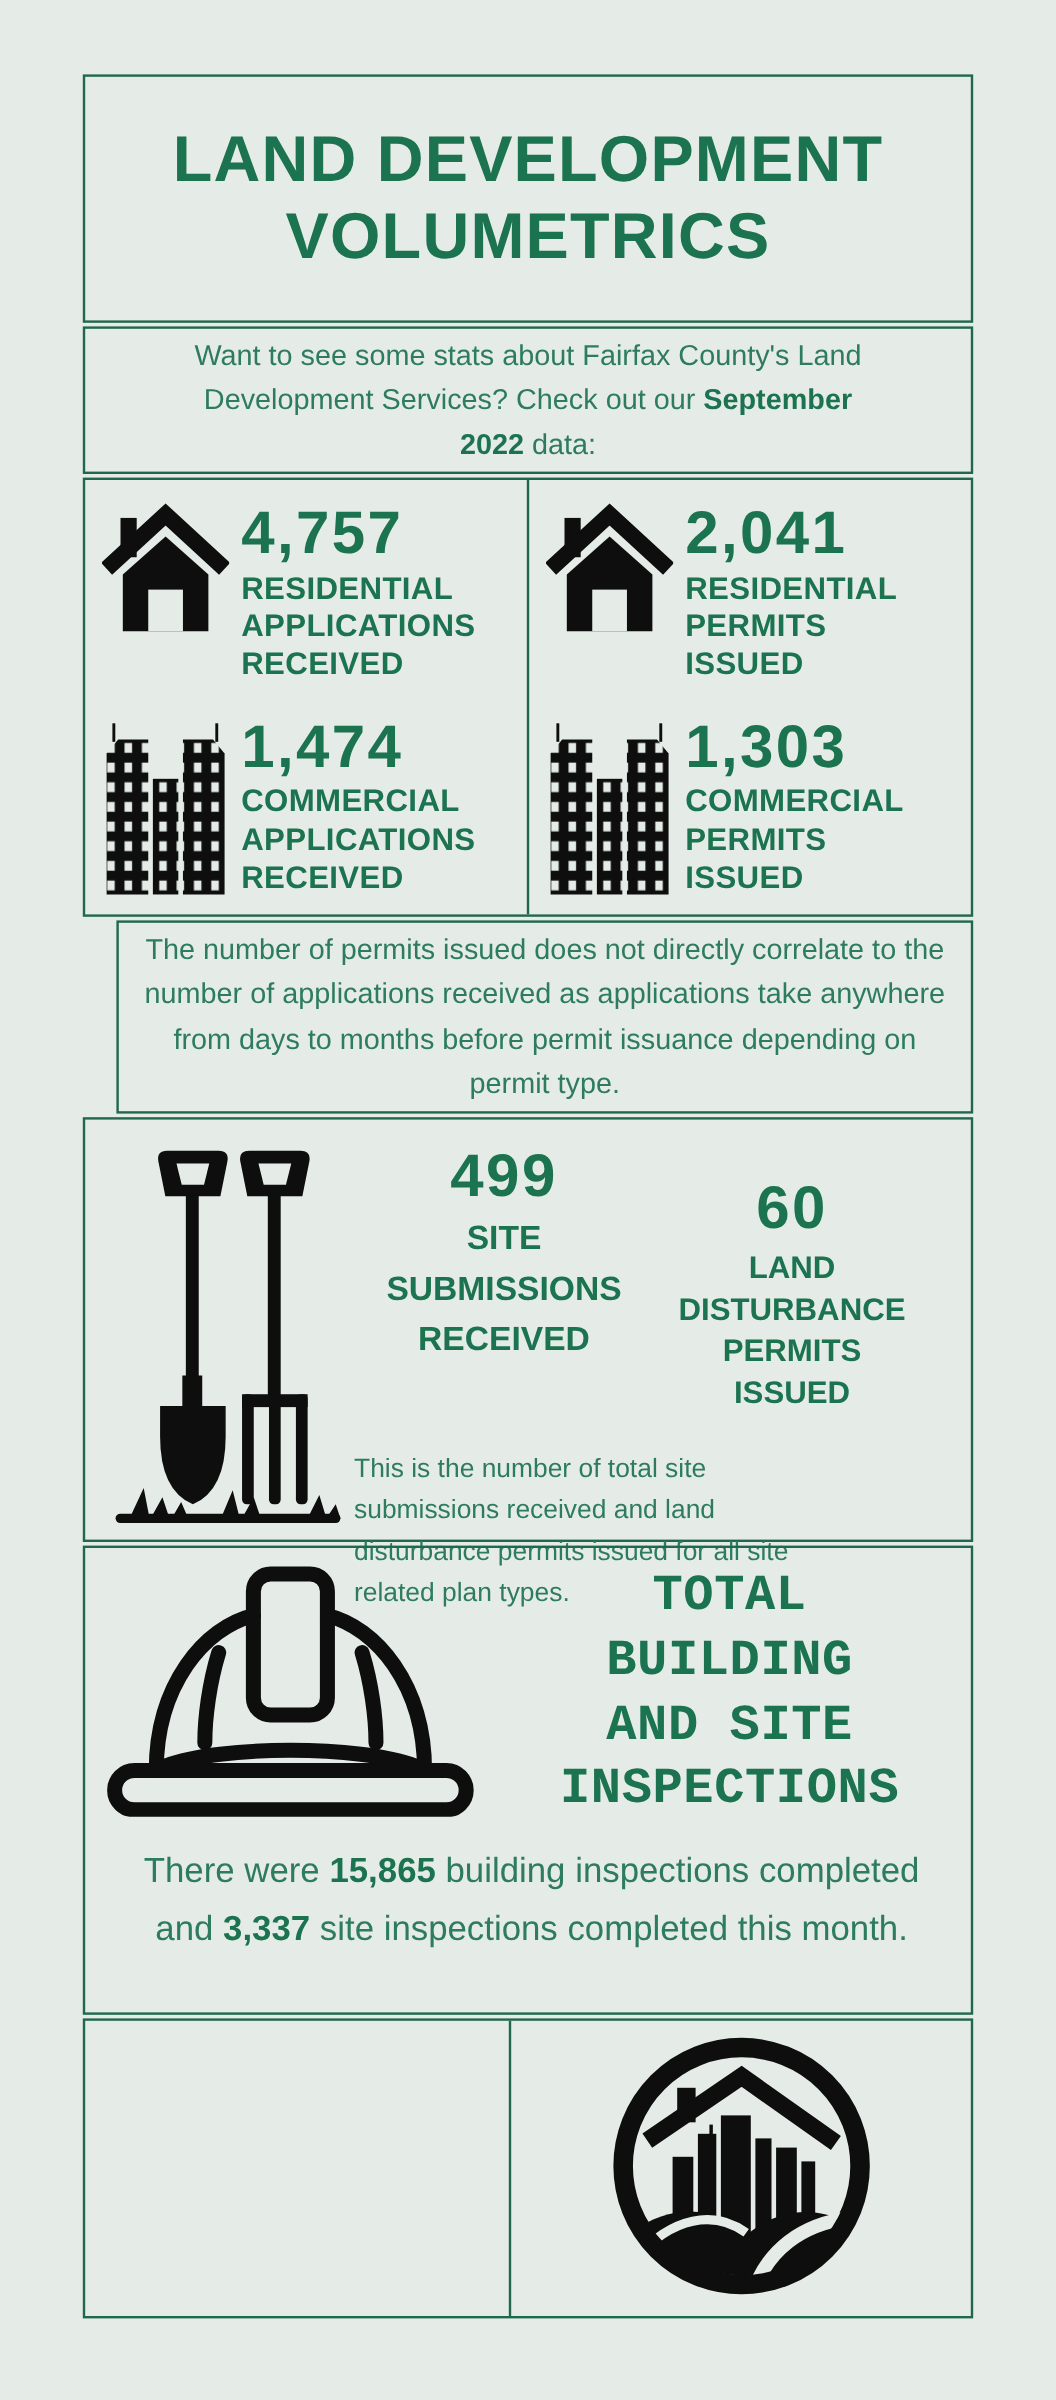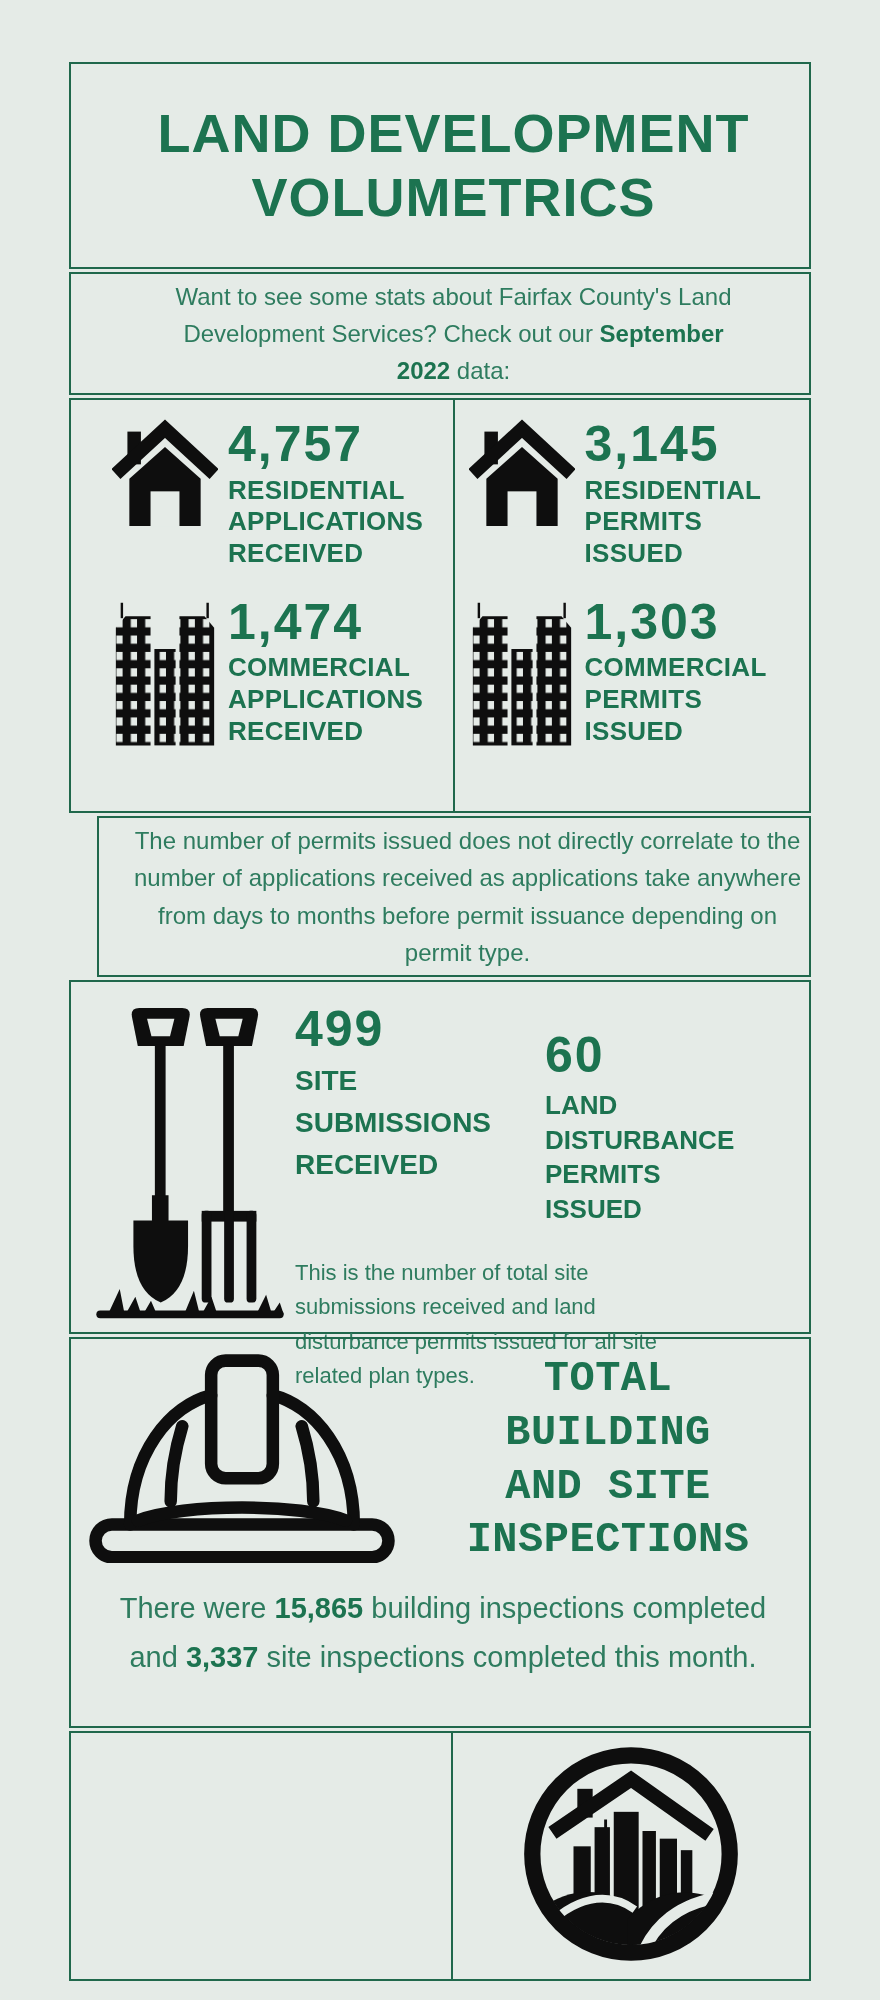--- a/index.html
+++ b/index.html
@@ -14,59 +14,59 @@
     width:880px;height:2000px;position:relative;overflow:hidden;
     background:var(--bg);
     font-family:"Liberation Sans","DejaVu Sans",sans-serif;
   }
   .column{
     position:absolute;left:69px;top:62px;width:742px;
     display:flex;flex-direction:column;gap:3px;
   }
   .section{
     box-sizing:border-box;border:2px solid var(--border);
-    display:flex;flex-direction:column;padding-left:27px;
+    display:flex;flex-direction:column;
   }
   .pre-line{white-space:pre-line;}
 
   
   .s-title{height:207px;justify-content:center;align-items:center;}
   .main-title{
     color:var(--heading);font-size:54px;font-weight:800;letter-spacing:1px;
     line-height:1.18;text-align:center;margin:0;
   }
 
   
   .s-intro{height:123px;justify-content:center;align-items:center;}
   .intro-text{
     color:var(--body);font-size:24px;line-height:1.55;text-align:center;
     max-width:600px;margin:12px;
   }
   .intro-text b{color:var(--heading);}
 
   
-  .s-grid{height:415px;flex-direction:row;justify-content:flex-end;}
+  .s-grid{height:366px;flex-direction:row;justify-content:flex-end;}
   .stats-col{flex:1 1 0;box-sizing:border-box;padding:18px 8px 10px 12px;
     display:flex;flex-direction:column;gap:26px;}
   .stats-col + .stats-col{border-left:2px solid var(--border);}
   .stat{display:flex;flex-direction:row;align-items:flex-start;}
   .stat .icon-box{flex:0 0 110px;display:flex;justify-content:center;}
   .stat-text{margin-left:8px;}
   .stat-value{color:var(--heading);font-size:50px;font-weight:800;line-height:1.05;letter-spacing:2px;}
   .stat-label{color:var(--heading);font-size:26px;font-weight:800;line-height:1.22;margin-top:4px;letter-spacing:.3px;}
 
   
   .s-note{height:161px;justify-content:center;align-items:center;margin-left:28px;}
   .note-text{color:var(--body);font-size:24px;line-height:1.55;text-align:center;max-width:690px;margin:0;}
 
   
   .s-site{height:354px;flex-direction:row;padding:22px 10px 10px 14px;box-sizing:border-box;}
   .site-icon-box{flex:0 0 210px;display:flex;justify-content:center;}
   .site-right{flex:1 1 auto;display:flex;flex-direction:column;}
-  .site-stats{display:flex;flex-direction:row;}
+  .site-stats{display:flex;flex-direction:row;text-align:center;}
   .site-stat-1{width:250px;}
   .site-stat-2{width:230px;margin-top:26px;}
   .site-val{color:var(--heading);font-size:50px;font-weight:800;line-height:1;letter-spacing:2px;}
   .site-label-1{color:var(--heading);font-size:28px;font-weight:800;line-height:1.5;margin-top:6px;}
   .site-label-2{color:var(--heading);font-size:26px;font-weight:800;line-height:1.33;margin-top:8px;}
   .site-desc{color:var(--body);font-size:22px;line-height:1.55;max-width:385px;margin-top:30px;}
 
   
   .s-insp{height:391px;padding:8px 10px 0 16px;box-sizing:border-box;}
   .insp-top{display:flex;flex-direction:row;align-items:flex-start;}
@@ -147,21 +147,21 @@
       <div class="stat">
         <div class="icon-box">
           <svg width="106" height="112" viewBox="0 0 110 112" aria-hidden="true">
             <rect x="16" y="12" width="14" height="34" fill="#0e0e0e"></rect>
             <path d="M4 56 L55 9 L106 56" stroke="#0e0e0e" stroke-width="14" fill="none"></path>
             <path d="M55 28 L92 61 L92 110 L18 110 L18 61 Z" fill="#0e0e0e"></path>
             <rect x="40" y="74" width="30" height="36" fill="#e5ebe7"></rect>
           </svg>
         </div>
         <div class="stat-text">
-          <div class="stat-value">3,145</div>
+          <div class="stat-value">2,041</div>
           <div class="stat-label pre-line">RESIDENTIAL
 PERMITS
 ISSUED</div>
         </div>
       </div>
 
       <div class="stat">
         <div class="icon-box">
           <svg width="106" height="160" viewBox="0 0 110 160" aria-hidden="true">
             <rect x="9" y="4" width="2.5" height="16" fill="#0e0e0e"></rect>

